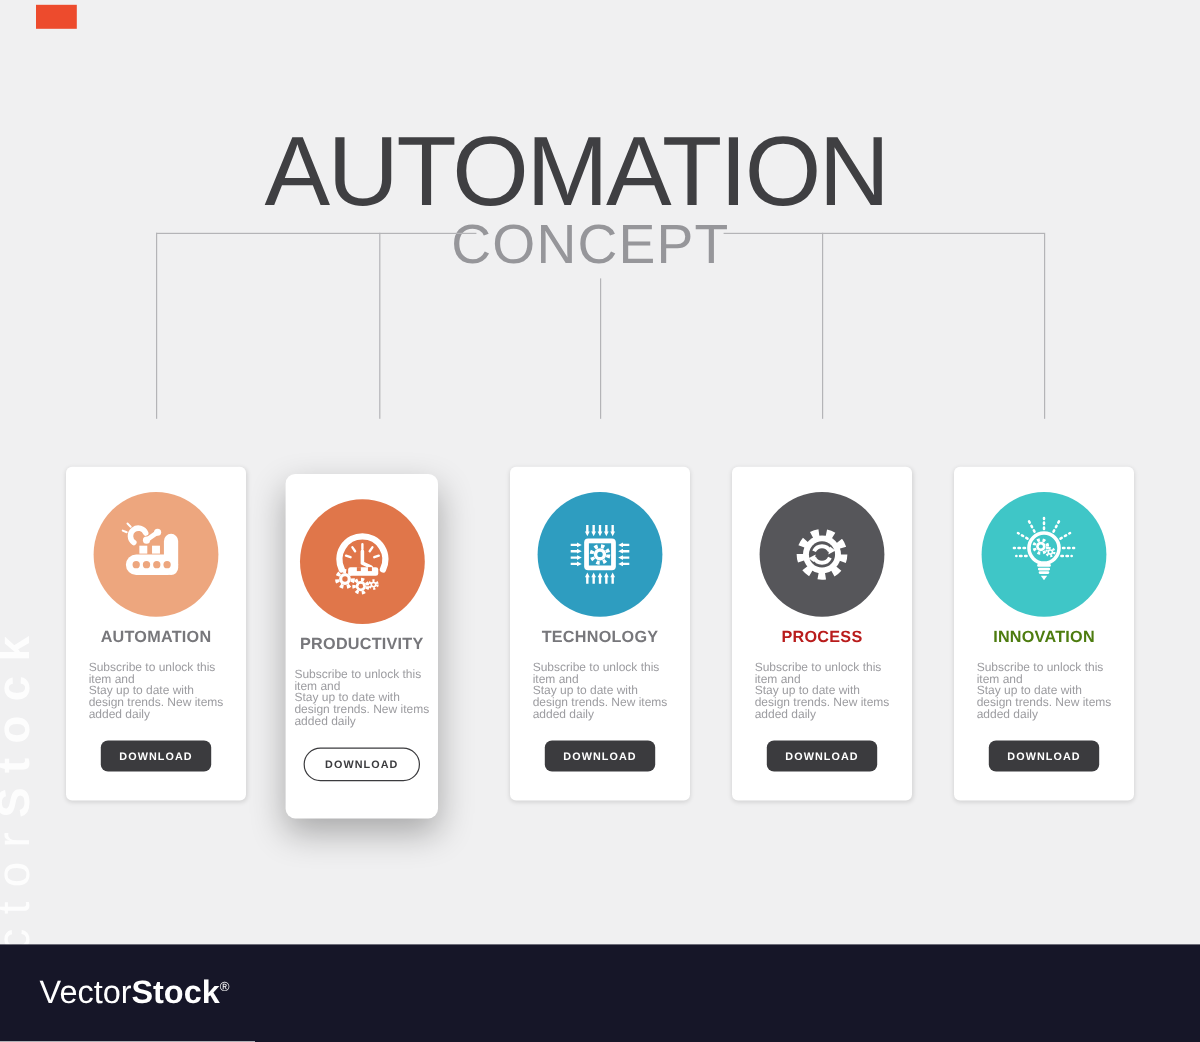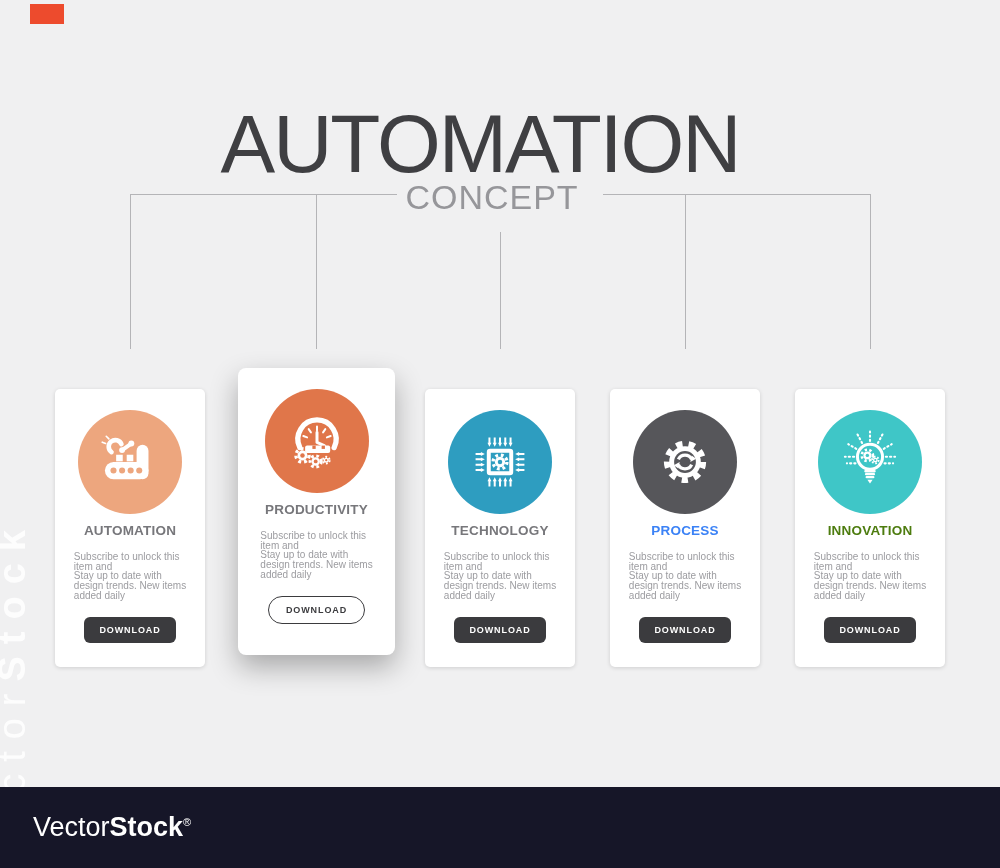--- a/index.html
+++ b/index.html
@@ -4,30 +4,30 @@
 <style>
   html,body{margin:0;padding:0;}
   body{font-family:"Liberation Sans", sans-serif;}
   .canvas{position:relative;width:1000px;height:868px;background:#F0F0F1;overflow:hidden;}
 
   .logo-square{position:absolute;left:30px;top:4px;width:34px;height:20px;background:#ED4B2D;}
 
   .main-title{position:absolute;left:0;right:40px;top:44px;text-align:center;
     font-size:82px;font-weight:400;letter-spacing:-2px;color:#3F3F42;line-height:1.1;}
   .subtitle{position:absolute;left:0;right:16px;top:180px;text-align:center;
-    font-size:34px;font-weight:400;letter-spacing:1px;color:#96969A;line-height:1;}
+    font-size:46px;font-weight:400;letter-spacing:1px;color:#96969A;line-height:1;}
 
   .line{position:absolute;background:#B4B4B7;}
   .line.h{height:1px;}
   .line.v{width:1px;}
 
   .card{position:absolute;top:389px;width:150px;height:278px;background:#FFFFFF;
     border-radius:5px;box-shadow:0 1px 4px rgba(0,0,0,.14);
     display:flex;flex-direction:column;align-items:center;z-index:1;}
-  .card.featured{top:368px;width:157px;height:287px;border-radius:8px;
+  .card.featured{top:395px;width:127px;height:287px;border-radius:8px;
     box-shadow:0 12px 28px rgba(0,0,0,.30);z-index:2;}
 
   .circle{width:104px;height:104px;border-radius:50%;margin-top:21px;
     display:flex;align-items:center;justify-content:center;background:var(--cc);}
   .circle svg{width:66px;height:66px;display:block;}
 
   .card-title{margin-top:9px;font-size:13.5px;font-weight:700;color:#77777B;
     letter-spacing:.2px;text-align:center;line-height:1.2;}
   .card-desc{margin-top:13px;font-size:10px;line-height:9.6px;color:#9C9CA0;
     text-align:left;white-space:pre-line;}
@@ -172,21 +172,21 @@
           <circle r="27" fill="none" stroke="#fff" stroke-width="10" stroke-dasharray="9.4 9.45"></circle>
           <circle r="24" fill="#fff"></circle>
           <circle r="16.5" fill="var(--cc)"></circle>
           <path d="M-10 -4 A 11 11 0 0 1 10 -4" fill="none" stroke="#fff" stroke-width="5"></path>
           <path d="M10 -10 l7 5 l-9 5 z" fill="#fff"></path>
           <path d="M10 4 A 11 11 0 0 1 -10 4" fill="none" stroke="#fff" stroke-width="5"></path>
           <path d="M-10 10 l-7 -5 l9 -5 z" fill="#fff"></path>
         </g>
       </svg>
     </div>
-    <div class="card-title" style="color: #3b82f6;">PROCESS</div>
+    <div class="card-title" style="color: #b91c1c;">PROCESS</div>
     <div class="card-desc" style="color: rgb(156, 156, 160);">Subscribe to unlock this
 item and
 Stay up to date with
 design trends. New items
 added daily</div>
     <button class="dl" style="background-color: rgb(59, 59, 62);">DOWNLOAD</button>
   </div>
 
   <div class="card" style="left:795px">
     <div class="circle" style="--cc: #3FC6C7;">

